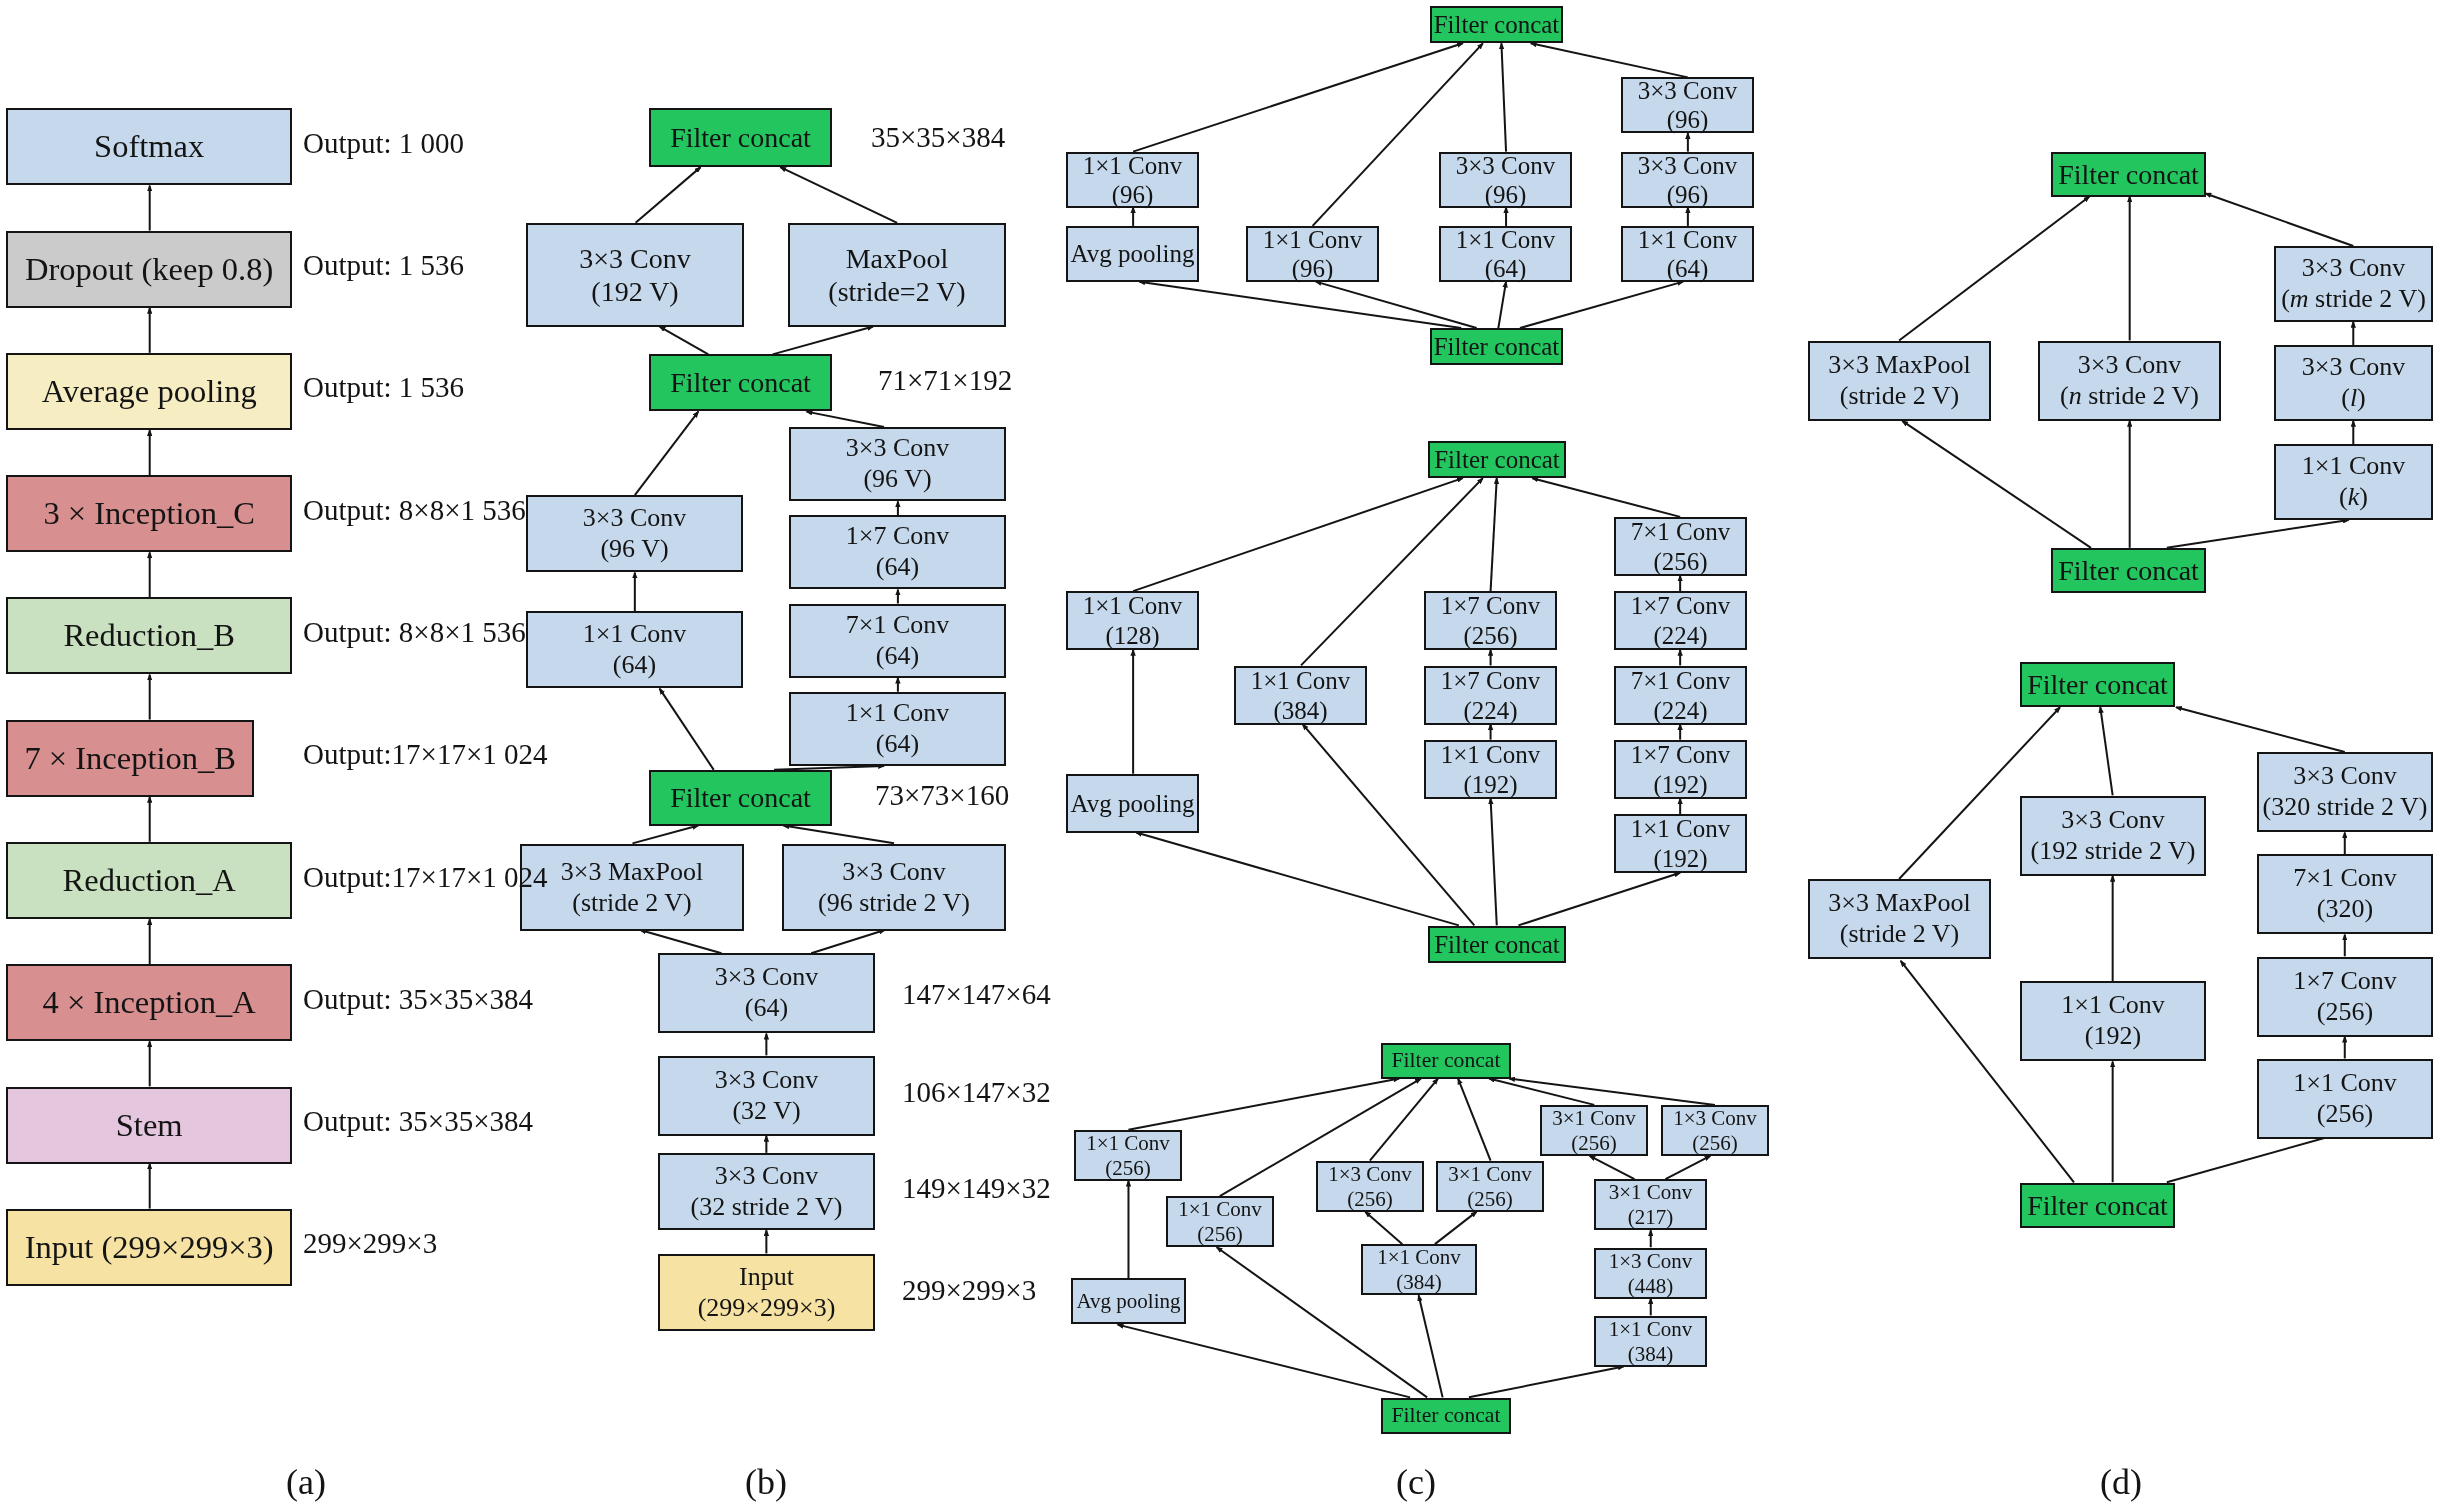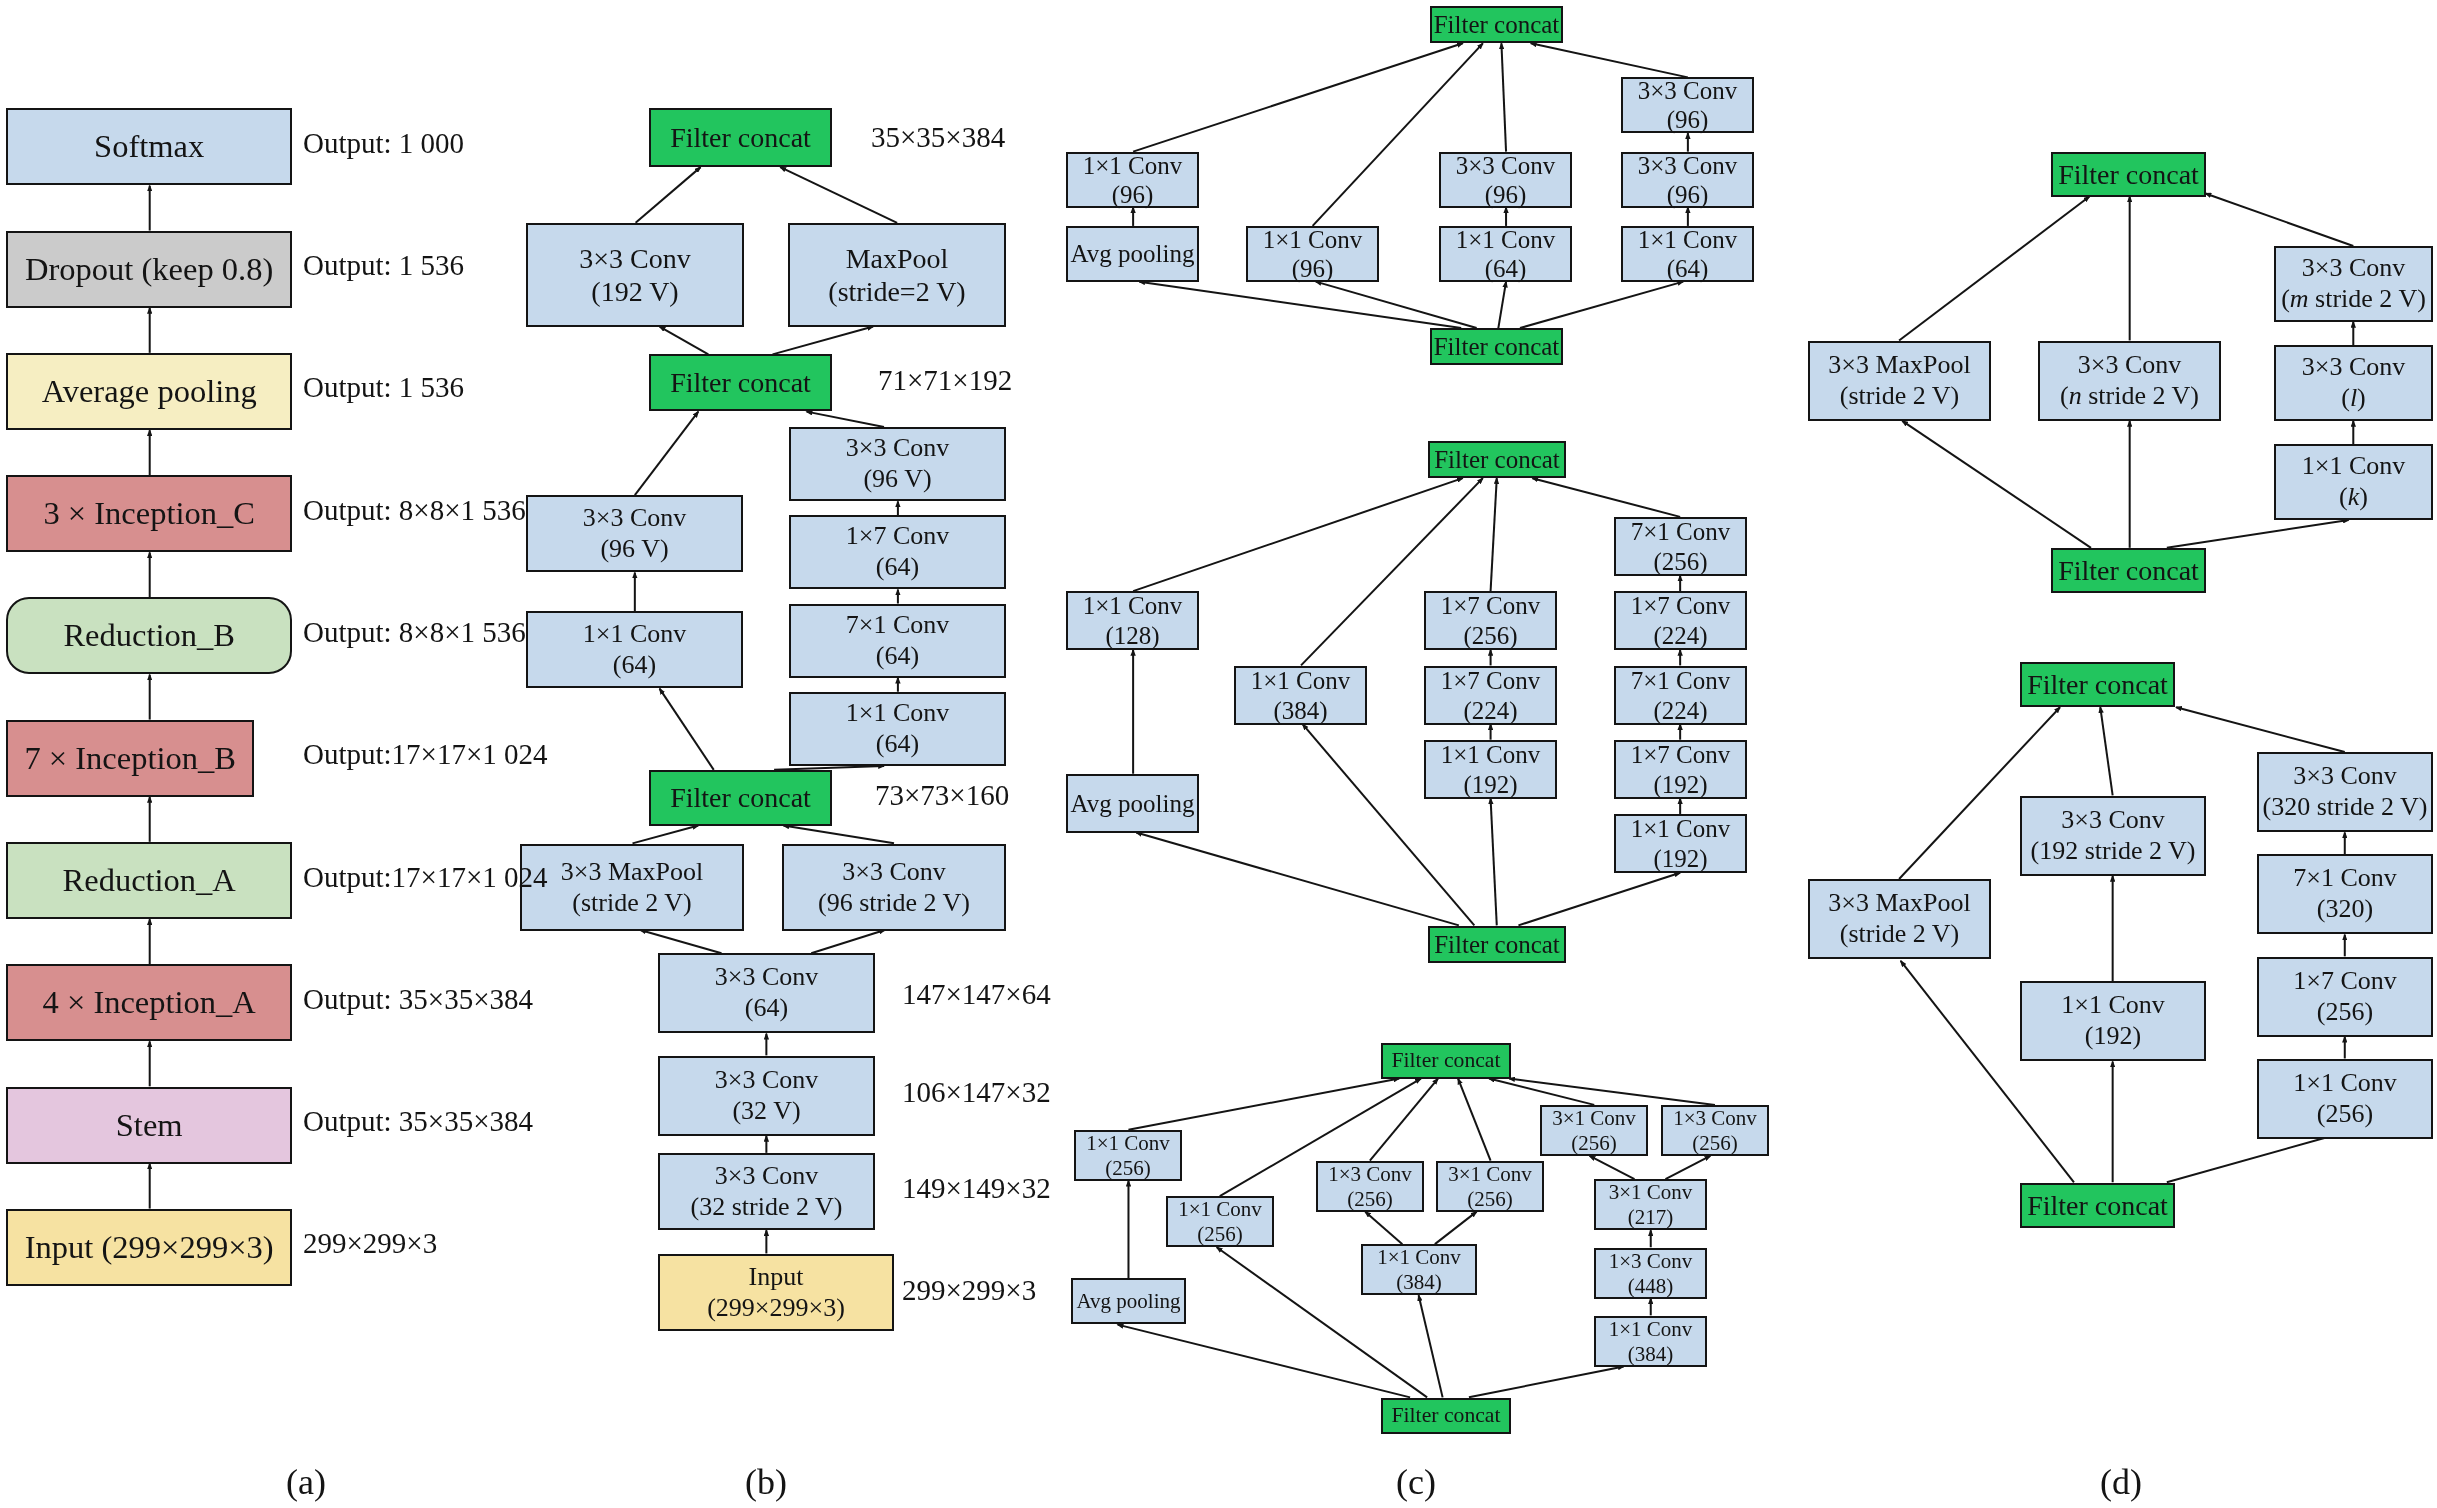--- a/index.html
+++ b/index.html
@@ -148,21 +148,21 @@
     </div>
     <div class="box gray" style="left: 6.2px; top: 231px; width: 286px; height: 77px; font-size: 32.5px;">
       <span>Dropout (keep 0.8)</span>
     </div>
     <div class="box yellow" style="left: 6.2px; top: 353px; width: 286px; height: 77px; font-size: 32.5px;">
       <span>Average pooling</span>
     </div>
     <div class="box red" style="left: 6.2px; top: 475px; width: 286px; height: 77px; font-size: 32.5px;">
       <span>3 × Inception_C</span>
     </div>
-    <div class="box green" style="left: 6.2px; top: 597px; width: 286px; height: 77px; font-size: 32.5px; border-radius: 23px;">
+    <div class="box green" style="left: 6.2px; top: 597px; width: 286px; height: 77px; font-size: 32.5px;">
       <span>Reduction_B</span>
     </div>
     <div class="box red" style="left: 6.2px; top: 720px; width: 248px; height: 77px; font-size: 32.5px;">
       <span>7 × Inception_B</span>
     </div>
     <div class="box green" style="left: 6.2px; top: 842px; width: 286px; height: 77px; font-size: 32.5px;">
       <span>Reduction_A</span>
     </div>
     <div class="box red" style="left: 6.2px; top: 964px; width: 286px; height: 77px; font-size: 32.5px;">
       <span>4 × Inception_A</span>
@@ -227,21 +227,21 @@
       <span>(64)</span>
     </div>
     <div class="box blue" style="left: 658px; top: 1056px; width: 217px; height: 80px; font-size: 26px;">
       <span>3×3 Conv</span>
       <span>(32 V)</span>
     </div>
     <div class="box blue" style="left: 658px; top: 1153px; width: 217px; height: 77px; font-size: 26px;">
       <span>3×3 Conv</span>
       <span>(32 stride 2 V)</span>
     </div>
-    <div class="box gold" style="left: 658px; top: 1254px; width: 236px; height: 77px; font-size: 26px;">
+    <div class="box gold" style="left: 658px; top: 1254px; width: 217px; height: 77px; font-size: 26px;">
       <span>Input</span>
       <span>(299×299×3)</span>
     </div>
     <div class="box orange" style="left: 1430px; top: 6.2px; width: 133px; height: 37px; font-size: 25px;">
       <span>Filter concat</span>
     </div>
     <div class="box blue" style="left: 1621px; top: 77px; width: 133px; height: 56px; font-size: 25px;">
       <span>3×3 Conv</span>
       <span>(96)</span>
     </div>

